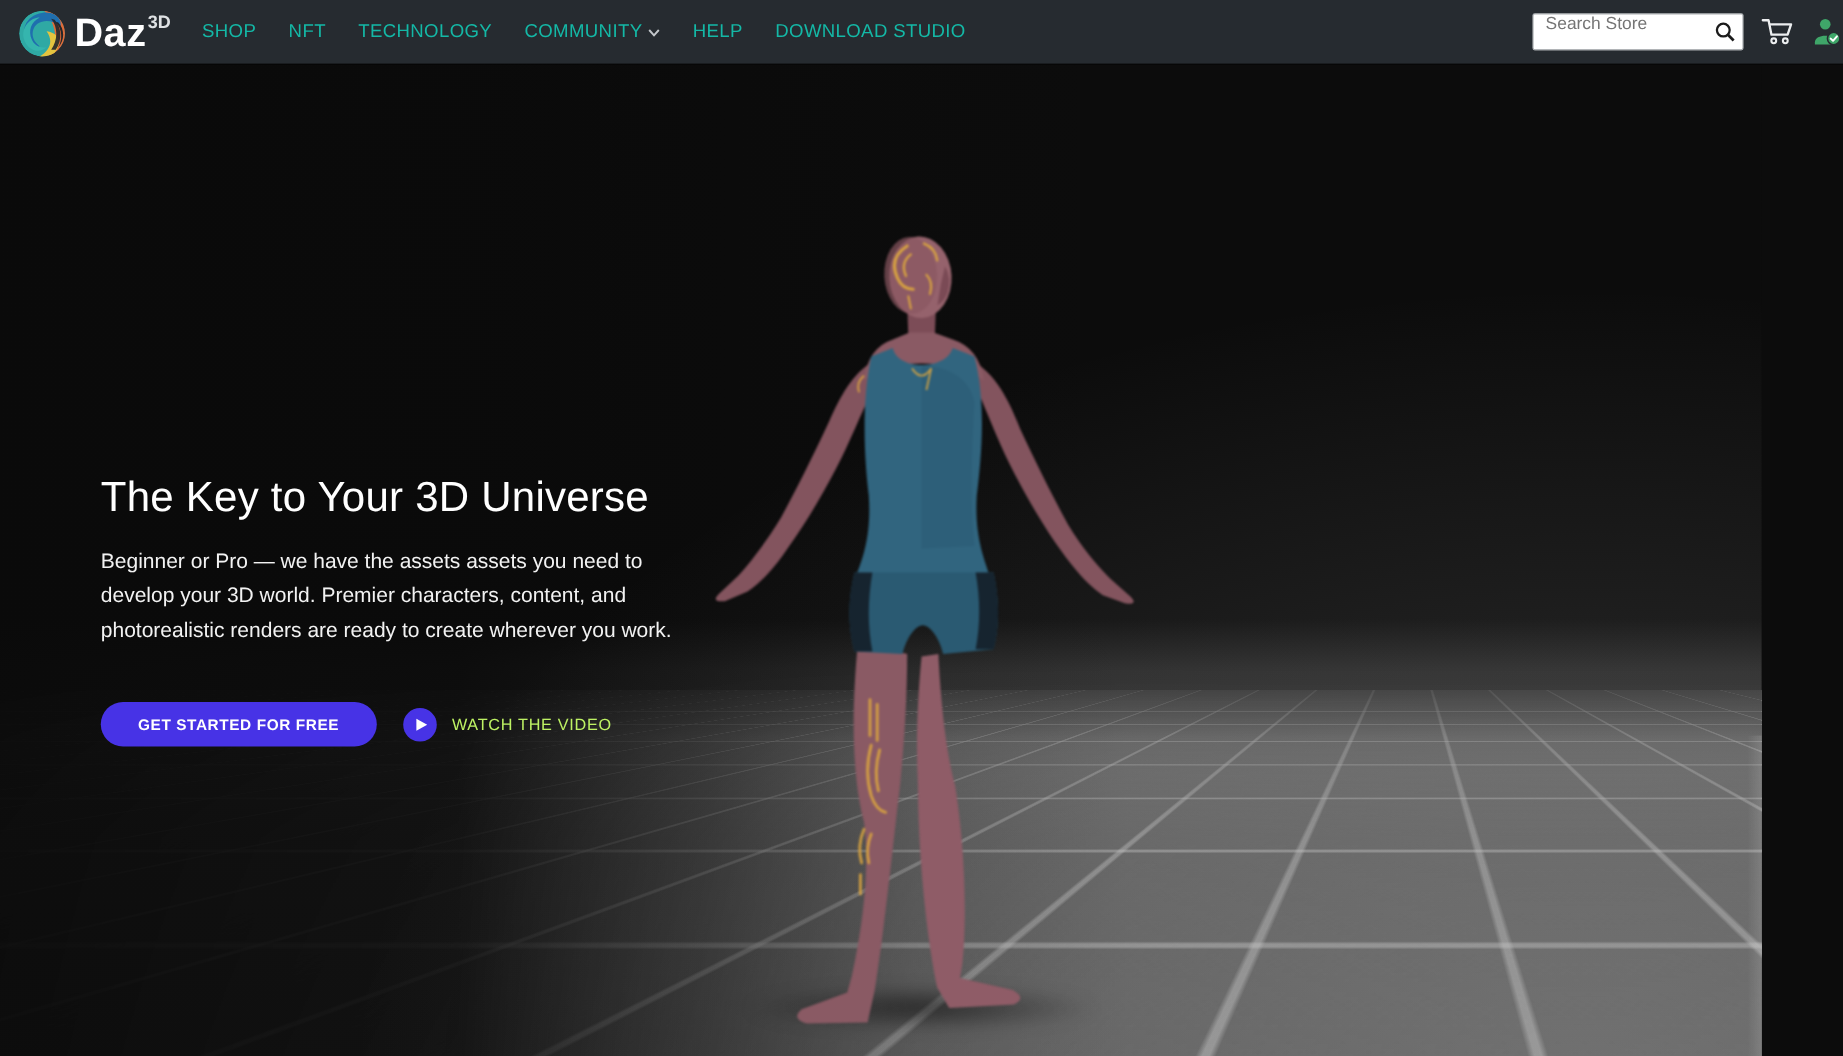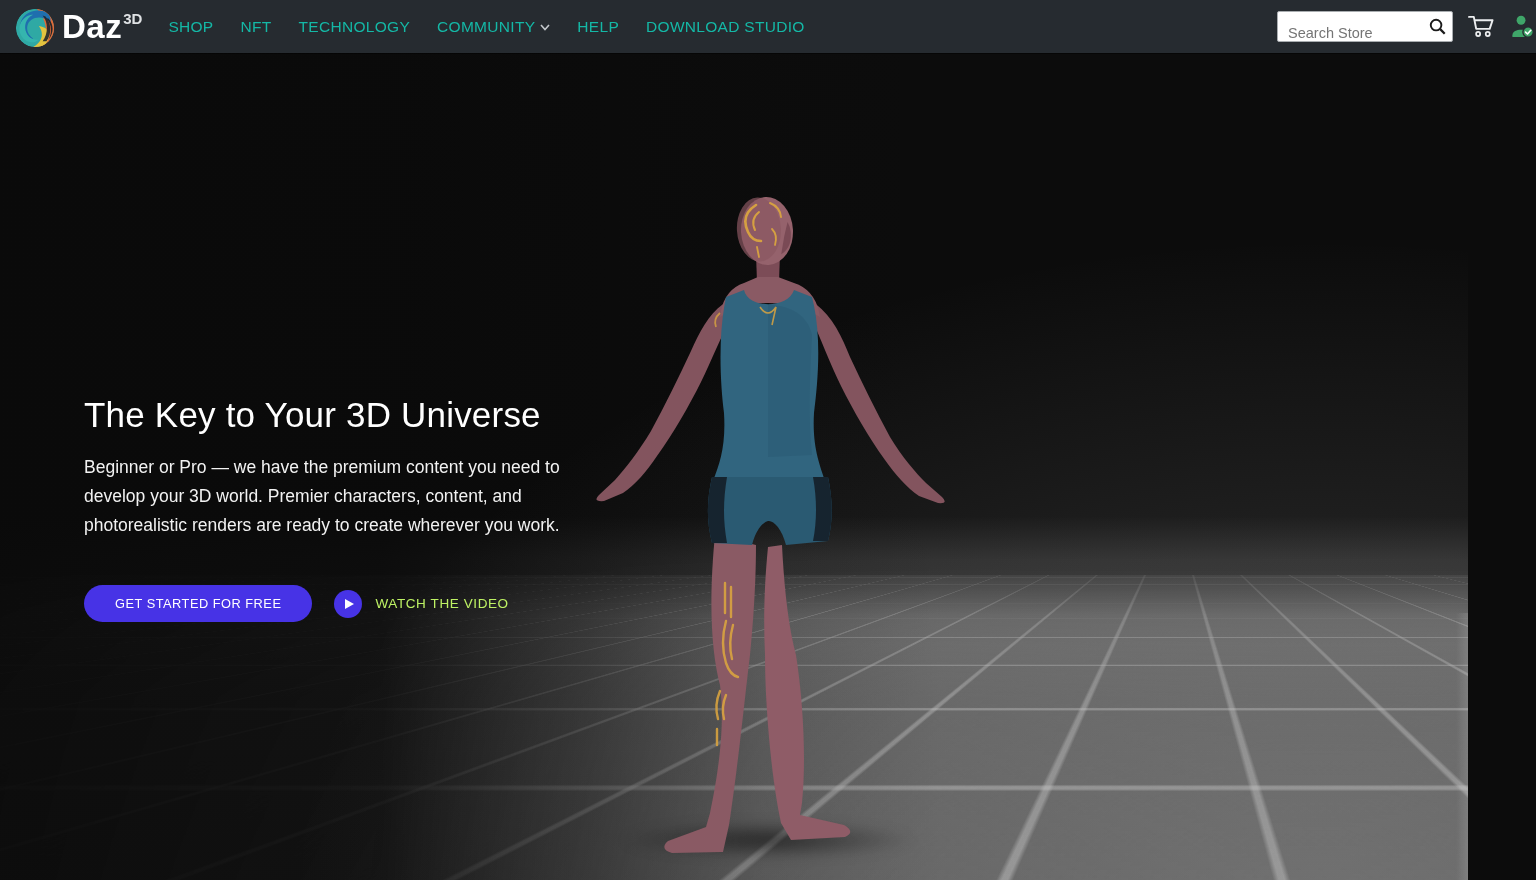--- a/index.html
+++ b/index.html
@@ -29,21 +29,21 @@
   .logo-mark{width:42px;height:42px;display:inline-block;margin-top:3px;}
   .logo-text{color:#fff;font-size:33px;font-weight:700;letter-spacing:.5px;line-height:46px;margin-left:6px;}
   .logo-sup{color:#dfe2e4;font-size:15px;font-weight:600;margin-top:6px;margin-left:1px;}
   .nav-items{display:flex;align-items:center;gap:27px;}
   .nav-items a{
     color:#14b8a6;font-size:15.5px;font-weight:500;letter-spacing:.3px;
     text-decoration:none;cursor:pointer;display:flex;align-items:center;gap:5px;white-space:nowrap;
   }
   .caret{width:10px;height:7px;display:inline-block;margin-top:2px;}
   .nav-right{margin-left:auto;display:flex;align-items:center;gap:14px;}
-  .search-box{position:relative;width:176px;height:31px;background:#fff;border:1px solid #a9adb0;border-radius:2px;display:flex;align-items:flex-end;gap:12px;}
+  .search-box{position:relative;width:176px;height:31px;background:#fff;border:1px solid #a9adb0;border-radius:2px;display:flex;align-items:flex-start;gap:12px;}
   .search-box input{
     border:none;outline:none;background:transparent;flex:1;
     font-family:"Liberation Sans",sans-serif;font-size:14.5px;color:#333;padding:0 4px 0 10px;min-width:0;
   }
   .search-box input::placeholder{color:#757575;}
   .search-btn{border:none;background:transparent;width:30px;height:29px;display:flex;align-items:center;justify-content:center;cursor:pointer;}
   .icon-btn{display:flex;align-items:center;justify-content:center;cursor:pointer;}
 
   
   .hero{position:absolute;left:0;top:53px;width:1468px;height:827px;overflow:hidden;background:var(--hero-bg,#0c0c0c);}
@@ -91,21 +91,21 @@
 
   
   .hero-content{position:absolute;left:84px;top:342px;width:560px;z-index:10;}
   .hero-title{color:#fff;font-size:35px;font-weight:500;letter-spacing:.2px;line-height:40px;}
   .hero-sub{margin-top:18px;color:#f2f2f2;font-size:17.5px;font-weight:400;}
   .hero-sub .line{display:block;line-height:29px;}
   .cta-row{margin-top:45px;display:flex;align-items:center;}
   .cta{
     height:37px;padding:0 31px;border:none;border-radius:19px;cursor:pointer;
     background:var(--accent,#4733e6);color:#fff;
-    font-family:"Liberation Sans",sans-serif;font-size:12.8px;font-weight:400;letter-spacing:.5px;
+    font-family:"Liberation Sans",sans-serif;font-size:12.8px;font-weight:700;letter-spacing:.5px;
   }
   .watch{display:flex;align-items:center;margin-left:22px;cursor:pointer;}
   .play-circle{
     width:28px;height:28px;border-radius:50%;background:var(--accent,#4733e6);
     display:flex;align-items:center;justify-content:center;
   }
   .play-tri{width:0;height:0;border-left:9px solid #fff;border-top:5.5px solid transparent;border-bottom:5.5px solid transparent;margin-left:3px;}
   .watch-label{color:#bef264;font-size:13.5px;font-weight:500;letter-spacing:.6px;margin-left:13px;}
 </style>
 </head>
@@ -257,21 +257,21 @@
           <path d="M197 62 L199 72" stroke-width="1.8"></path>
         </g>
 
         <path d="M160 128 Q153 134 156 142" fill="none" stroke="var(--tattoo-gold,#d9a440)" stroke-width="1.8" opacity=".8"></path>
       </g>
     </svg>
 
     <div class="hero-content">
       <h1 class="hero-title">The Key to Your 3D Universe</h1>
       <p class="hero-sub">
-        <span class="line">Beginner or Pro — we have the premium content you need to</span>
+        <span class="line">Beginner or Pro — we have the assets assets you need to</span>
         <span class="line">develop your 3D world. Premier characters, content, and</span>
         <span class="line">photorealistic renders are ready to create wherever you work.</span>
       </p>
       <div class="cta-row">
         <button class="cta">GET STARTED FOR FREE</button>
         <div class="watch">
           <span class="play-circle">
               <span class="play-tri"></span>
             </span>
           <span class="watch-label">WATCH THE VIDEO</span>

